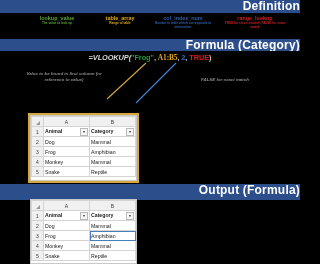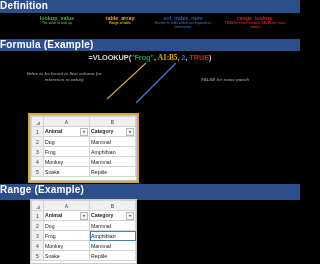--- a/index.html
+++ b/index.html
@@ -1,41 +1,41 @@
 <!DOCTYPE html>
 <html><head>
 <meta charset="utf-8">
 <style>
   html,body{margin:0;padding:0;background:#000;}
   body{width:300px;height:264px;overflow:hidden;font-family:"Liberation Sans",sans-serif;color:#fff;}
   .page{position:relative;width:300px;height:264px;background:#000;}
 
   .banner{position:absolute;left:0;width:300px;background:#2c4e8a;color:#fff;
-          font-size:10px;font-weight:bold;text-align:left;line-height:12px;height:16px;
+          font-size:12px;font-weight:bold;text-align:right;line-height:12px;height:16px;
           letter-spacing:.2px;}
   #banner-definition{top:0;}
   #banner-formula{top:39px;}
   #banner-output{top:184px;}
 
   .defzone{position:absolute;top:13px;left:0;width:300px;height:26px;background:#000;}
   .defcol{position:absolute;text-align:center;}
   .defcol .t{font-size:5.4px;font-weight:bold;white-space:nowrap;line-height:6px;}
   .defcol .s{font-size:3.1px;font-weight:bold;line-height:3.6px;margin-top:1px;}
 
   #def-lookup-value{left:26px;top:2px;width:62px;color:#5ba334;}
   #def-table-array{left:92px;top:2px;width:56px;color:#e0a81c;}
   #def-col-index{left:150px;top:2px;width:66px;color:#2e5fa3;}
   #def-range-lookup{left:220px;top:2px;width:70px;color:#cc2222;}
 
   .formzone{position:absolute;top:51px;left:0;width:300px;height:60px;background:#000;}
   .formula{position:absolute;top:2px;left:0;width:300px;text-align:center;
            font-family:"Liberation Sans",sans-serif;font-size:7.4px;font-weight:bold;
            white-space:nowrap;}
   .formula span{letter-spacing:-.1px;}
-  .f-eq{color:#d9d9d9;}
+  .f-eq{color:#d9d9d9;font-style:italic;}
   .f-q{color:#1a9c3c;}
   .f-arr{color:#e0a81c;font-family:Liberation Serif, serif;}
   .f-idx{color:#2e6fc4;}
   .f-rng{color:#d81d1d;}
   .f-pn{color:#bdbdbd;}
 
   .note{position:absolute;color:#8c8c8c;font-size:4.4px;font-weight:bold;
         font-style:italic;line-height:5.6px;text-align:center;}
   #note-left{left:16px;top:20px;width:96px;}
   #note-right{left:182px;top:26px;width:86px;}
@@ -81,21 +81,21 @@
     <div class="defcol" id="def-col-index">
       <div class="t">col_index_num</div>
       <div class="s">Number in table which corresponds to information</div>
     </div>
     <div class="defcol" id="def-range-lookup">
       <div class="t">range_lookup</div>
       <div class="s">TRUE for closest match, FALSE for exact match</div>
     </div>
   </div>
 
-  <div class="banner" id="banner-formula">Formula (Example)</div>
+  <div class="banner" id="banner-formula">Formula (Category)</div>
 
   <div class="formzone">
 
     <svg class="lines" viewBox="0 0 300 60">
       <line x1="146" y1="12" x2="107" y2="48" stroke="#d8a93a" stroke-width="1.1"></line>
       <line x1="176" y1="12" x2="136" y2="52" stroke="#3f7fd0" stroke-width="1.2"></line>
     </svg>
 
     <div class="formula">
       <span class="f-eq">=VLOOKUP(</span><span class="f-q">"Frog"</span><span class="f-pn">, </span><span class="f-arr">A1:B5</span><span class="f-pn">, </span><span class="f-idx">2</span><span class="f-pn">, </span><span class="f-rng">TRUE</span><span class="f-pn">)</span>
@@ -137,21 +137,21 @@
       </tr>
       <tr>
         <td class="rowhead">5</td>
         <td class="cell">Snake</td>
         <td class="cell">Reptile</td>
       </tr>
     </tbody>
       </table>
   </div>
 
-  <div class="banner" id="banner-output">Range (Example)</div>
+  <div class="banner" id="banner-output">Output (Formula)</div>
 
   <div class="sheet" id="sheet-bottom">
     <table class="grid">
       <tbody>
           <tr>
         <td class="corner">
               <span class="corner-tri"></span>
             </td>
         <td class="colhead">A</td>
         <td class="colhead">B</td>

